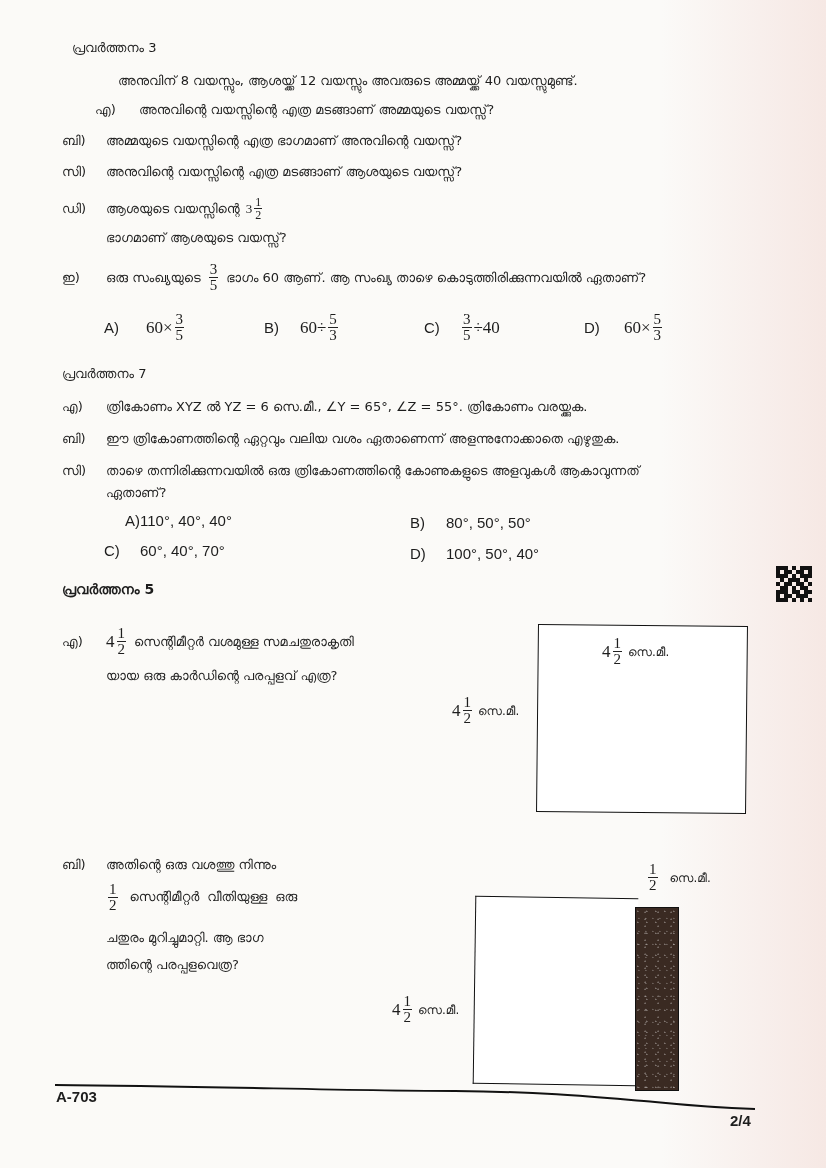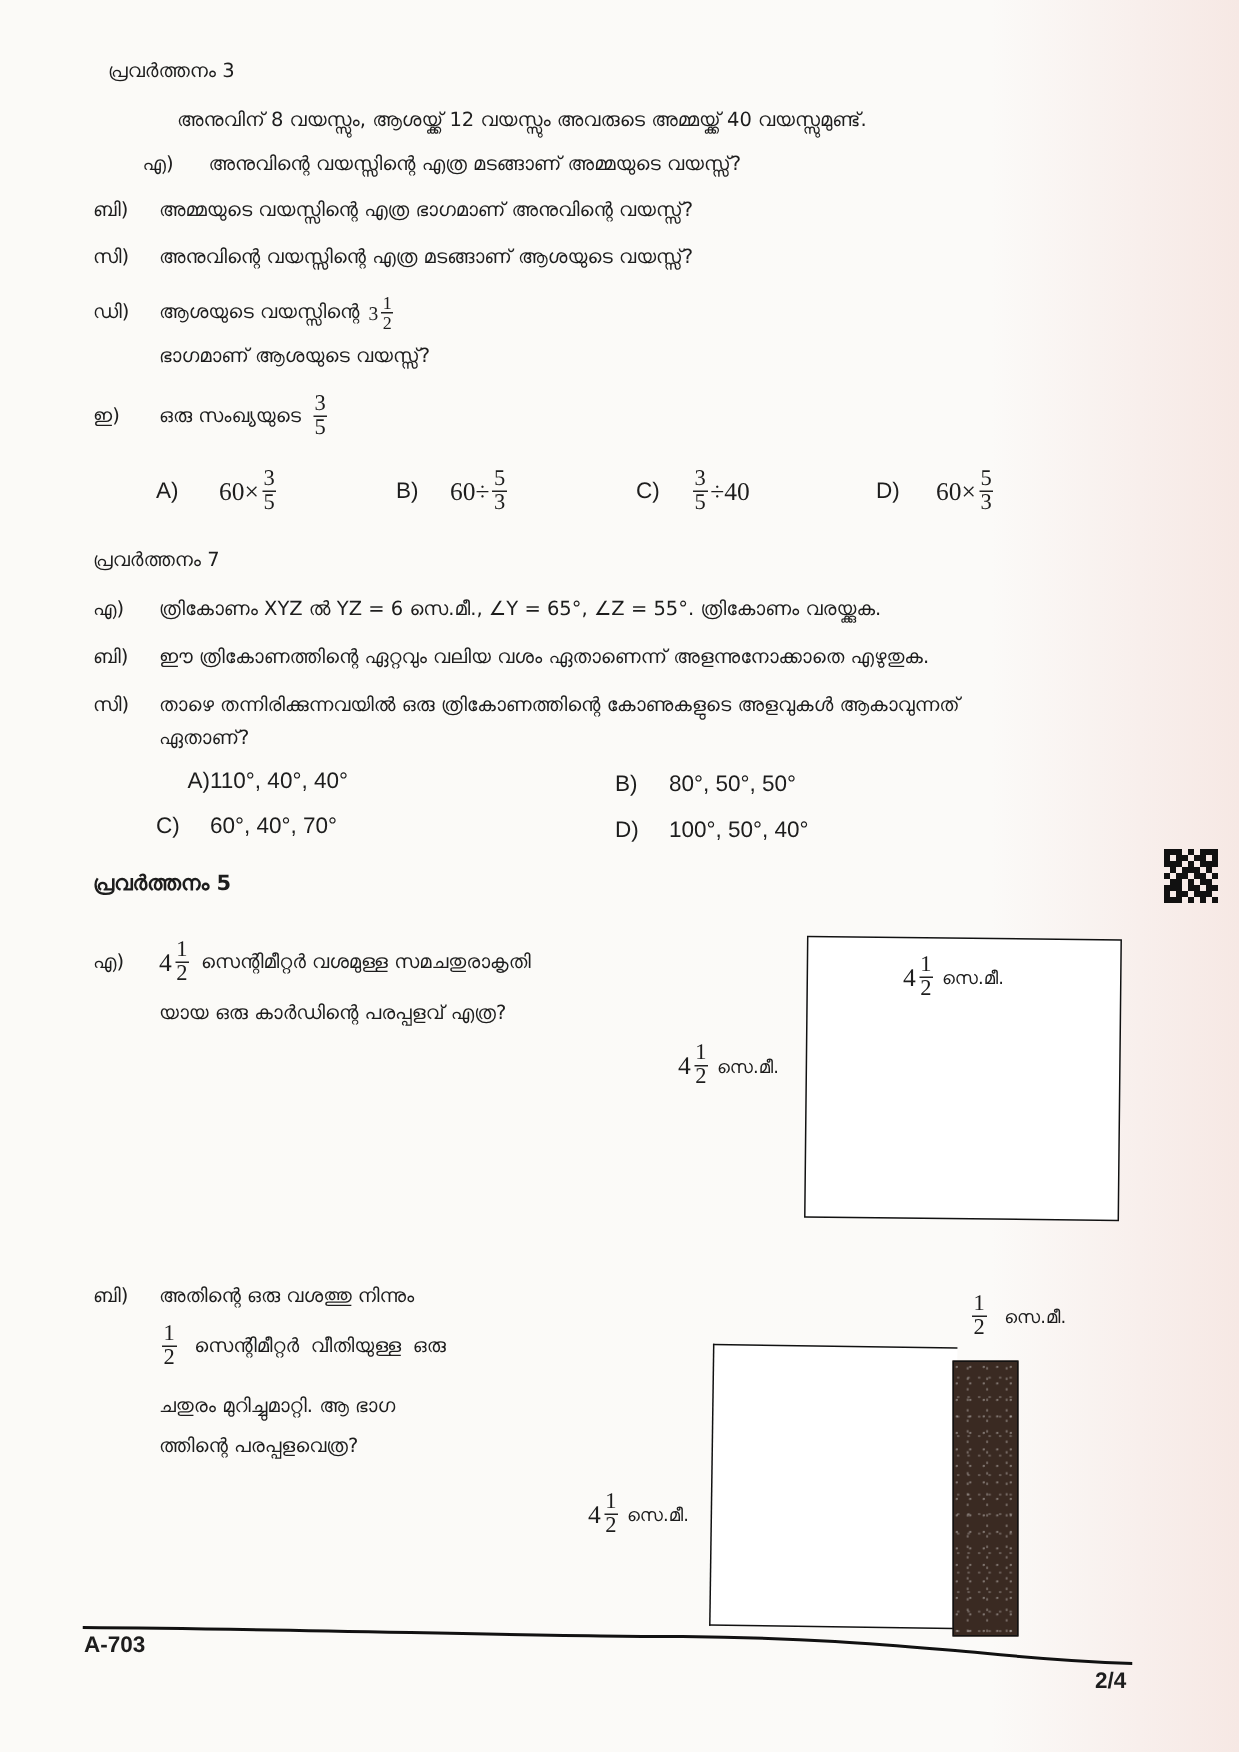--- a/index.html
+++ b/index.html
@@ -64,20 +64,21 @@
 </div>
 <div class="abs q" style="left:106px; top:229px;">ഭാഗമാണ് ആശയുടെ വയസ്സ്?</div>
 
 <div class="abs q" style="left:62px; top:262px; display:flex; align-items:center;">
   <span class="label">ഇ)</span>
   <span>ഒരു സംഖ്യയുടെ</span>
   <span class="frac" style="margin:0 8px;">
       <span class="num">3</span>
       <span>5</span>
     </span>
+  <span>ഭാഗം 60 ആണ്. ആ സംഖ്യ താഴെ കൊടുത്തിരിക്കുന്നവയിൽ ഏതാണ്?</span>
 </div>
 
 <div class="abs" style="left:104px; top:312px; display:flex; align-items:center;">
   <span class="opt" style="width:42px;">A)</span>
   <span class="math">
       <span>60×</span>
       <span class="frac">
         <span class="num">3</span>
         <span>5</span>
       </span>

